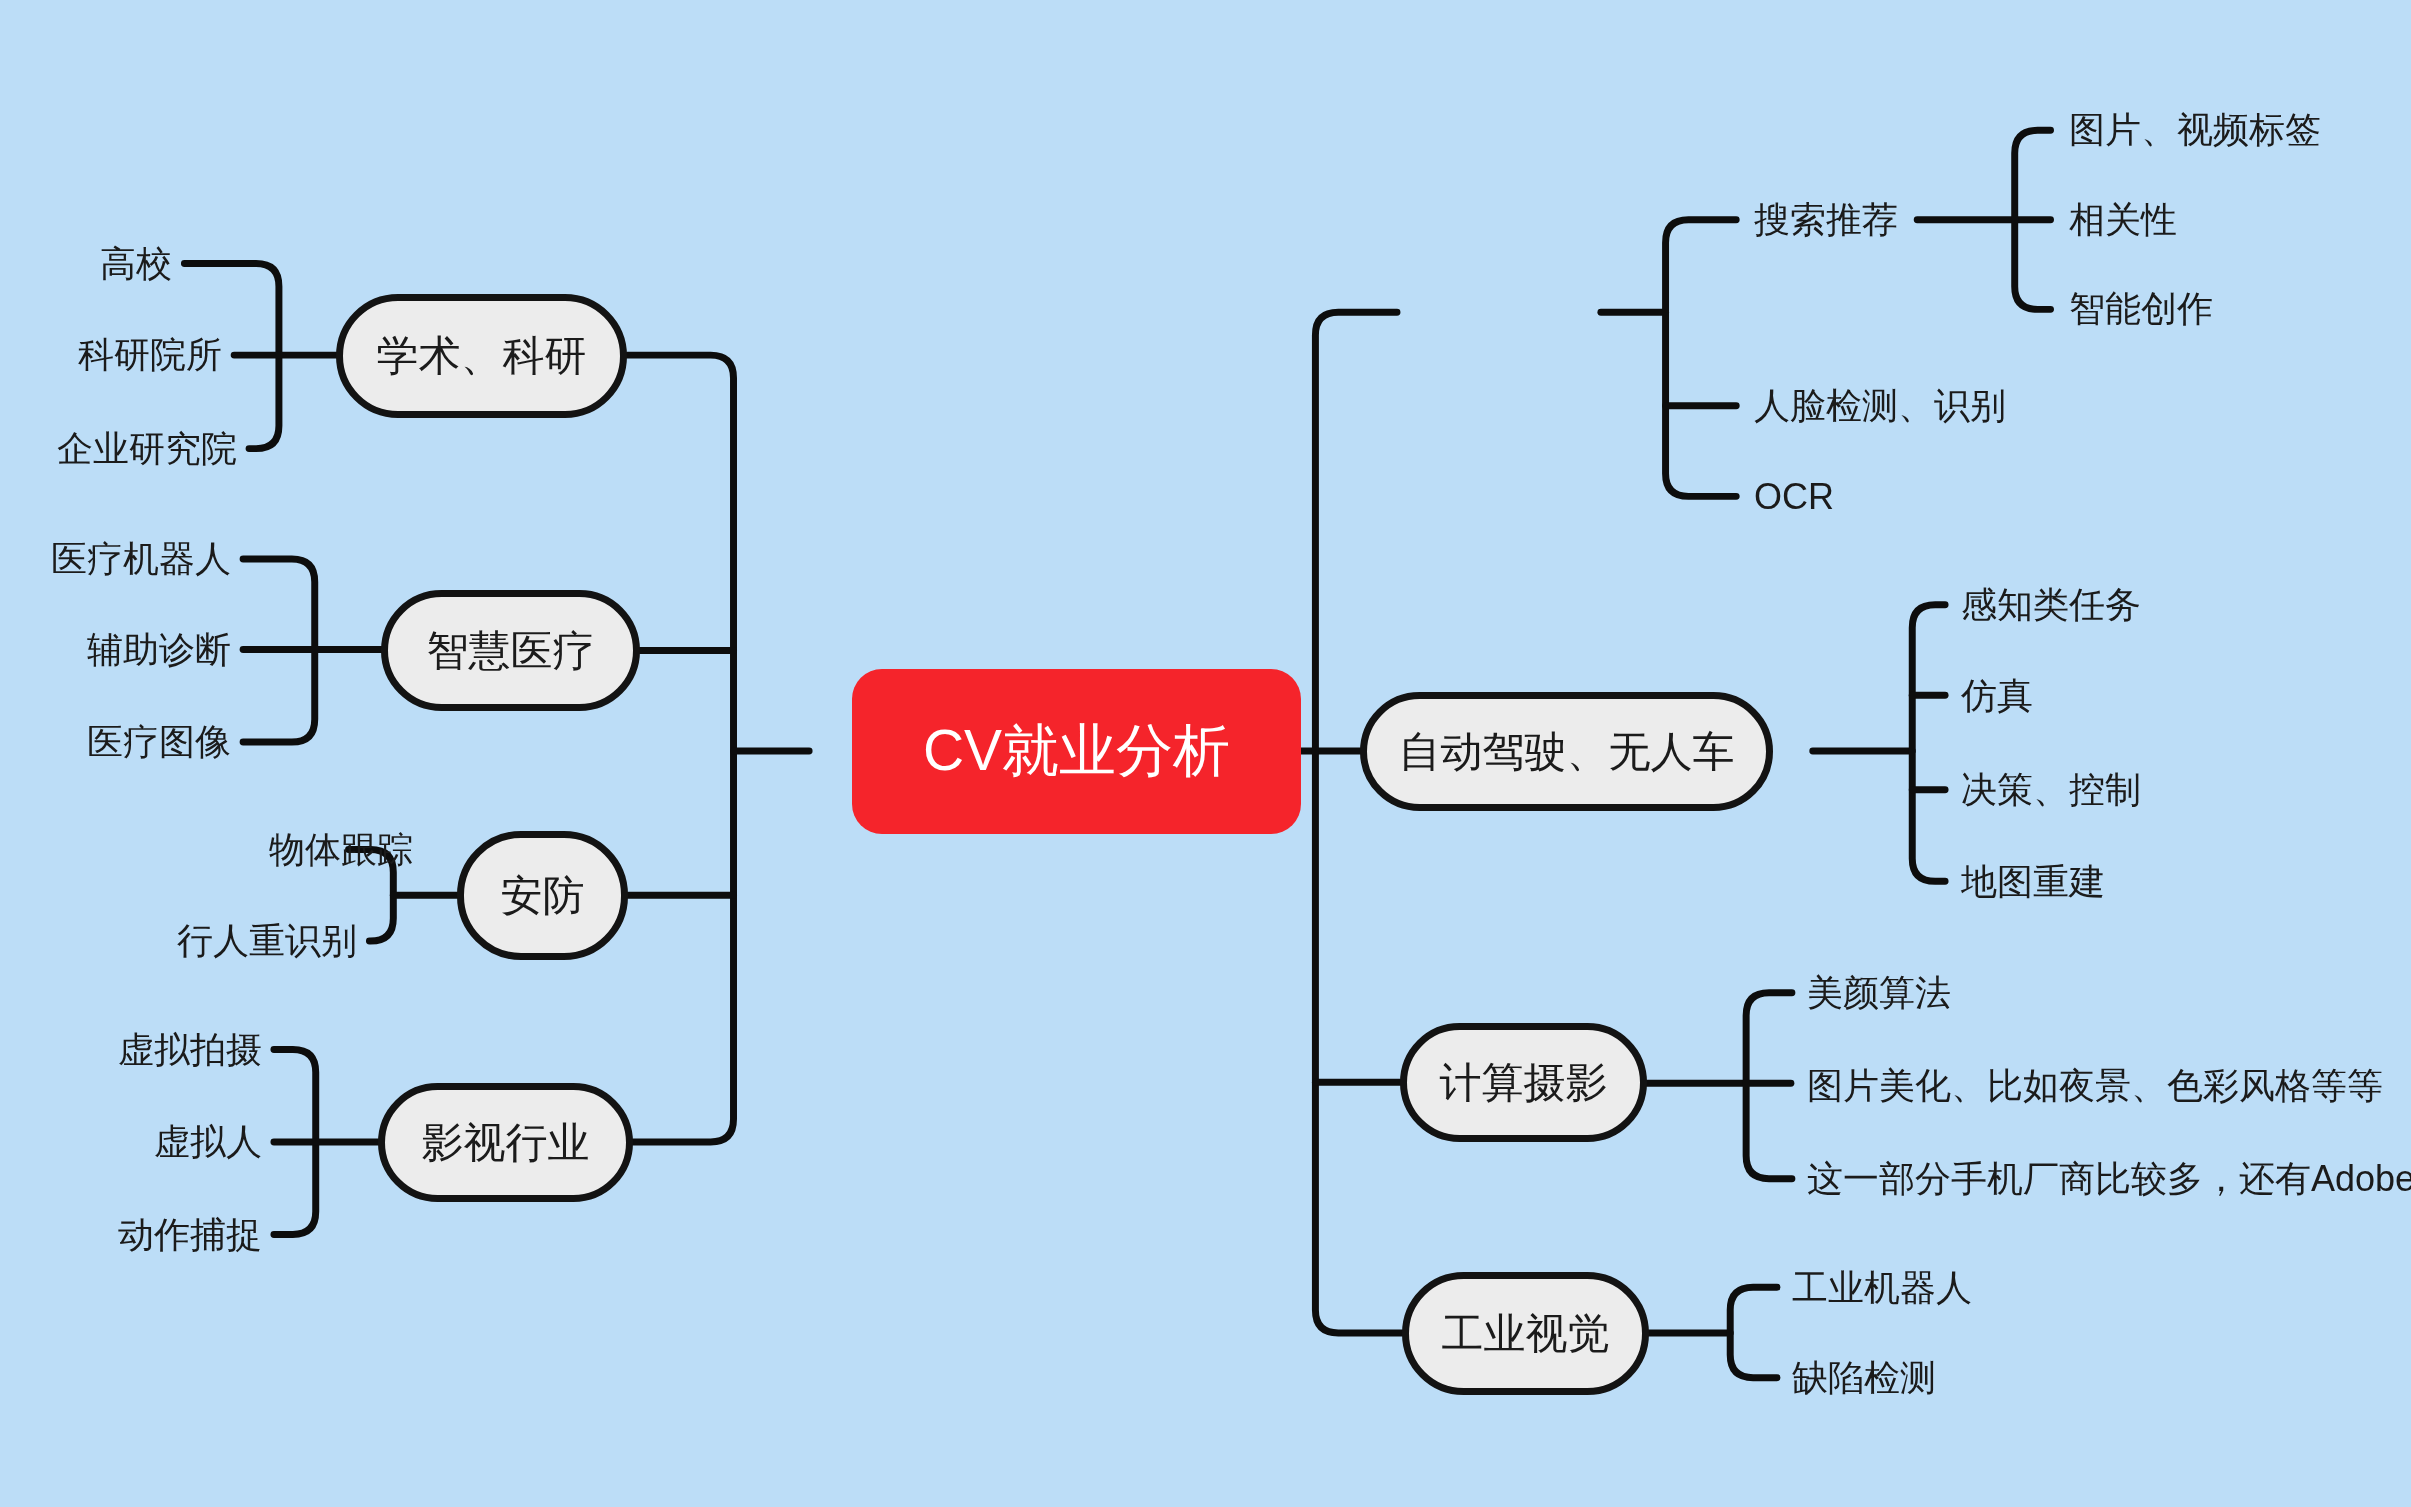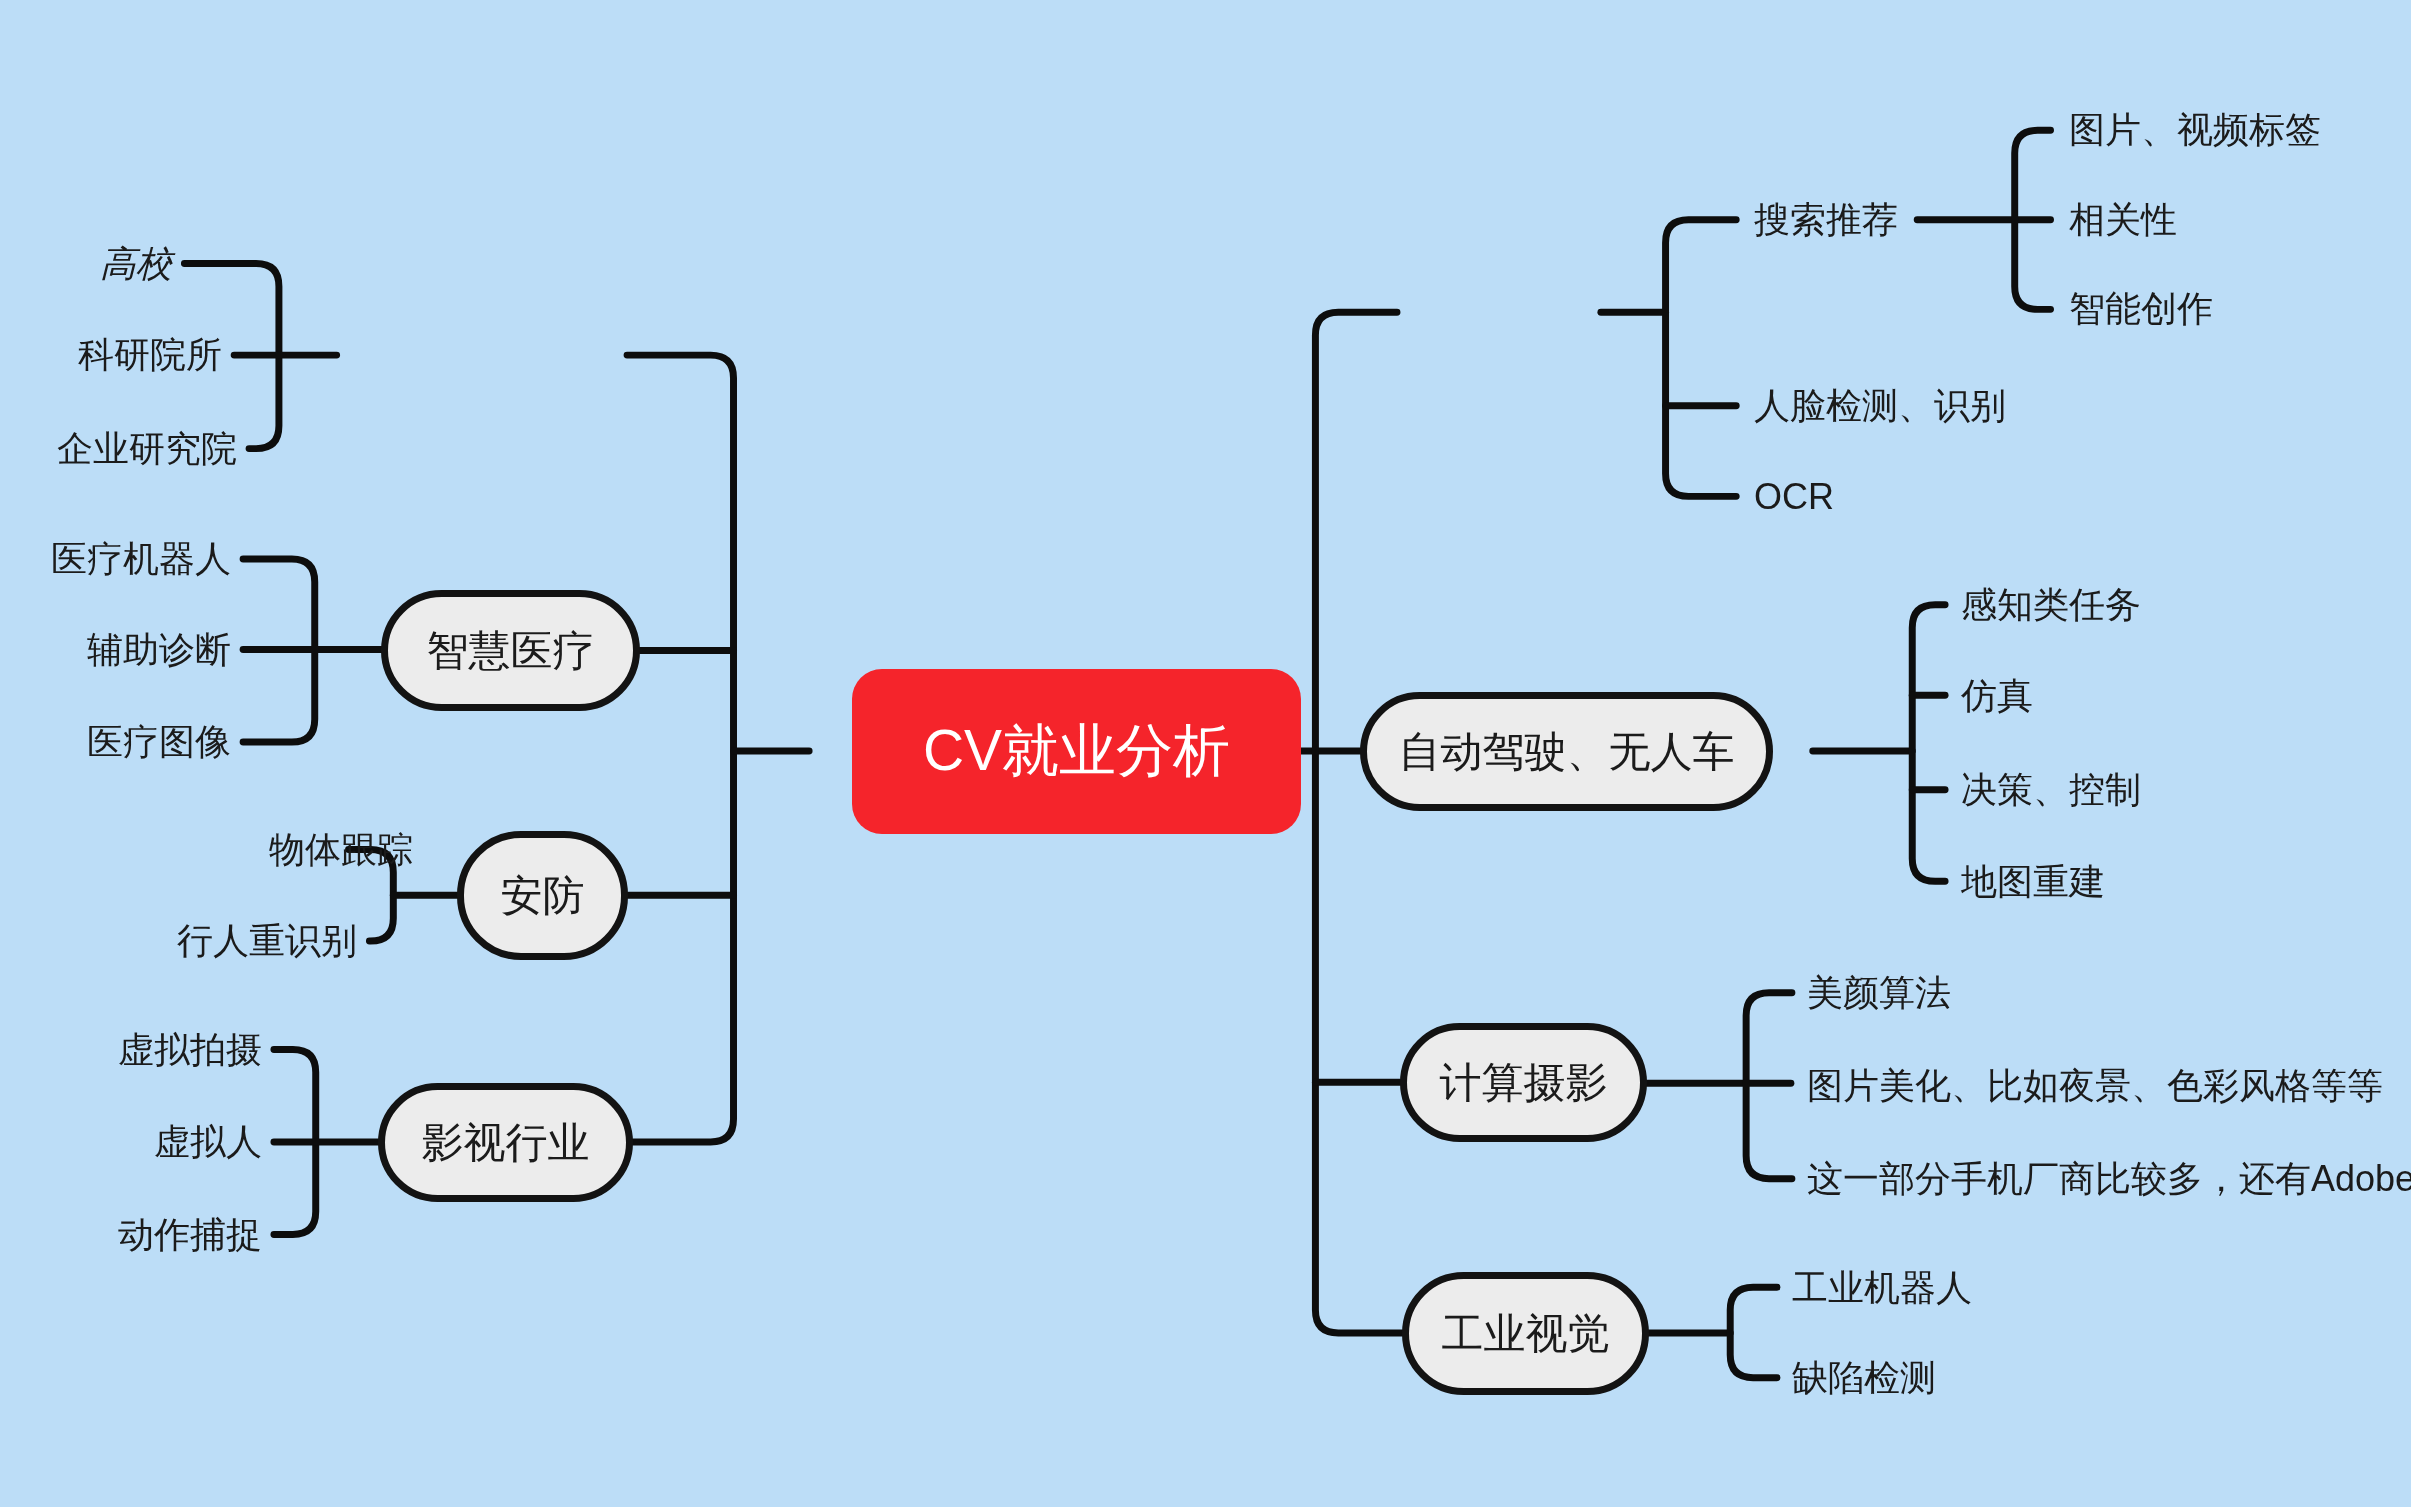--- a/index.html
+++ b/index.html
@@ -67,25 +67,26 @@
 
     <path d="M 1655 1089 H 1800"></path>
     <path d="M 1801 998 H 1778 Q 1755 998 1755 1021 V 1162 Q 1755 1185 1778 1185 H 1801"></path>
 
     <path d="M 1657 1340 H 1739"></path>
     <path d="M 1786 1294 H 1762 Q 1739 1294 1739 1317 V 1362 Q 1739 1385 1762 1385 H 1786"></path>
   </svg>
 
   <div class="root-node" style="left:852px;top:669px;width:449px;height:165px;">CV就业分析</div>
 
+  <div class="pill" style="left:336px;top:294px;width:291px;height:124px;">学术、科研</div>
   <div class="pill" style="left:457px;top:831px;width:171px;height:129px;">安防</div>
   <div class="pill" style="left:381px;top:590px;width:259px;height:121px;">智慧医疗</div>
   <div class="pill" style="left:378px;top:1083px;width:255px;height:119px;">影视行业</div>
 
-  <div class="leaf" style="right:2240px;top:264px;font-style:italic;">高校</div>
+  <div class="leaf" style="right:2240px;top:264px;">高校</div>
   <div class="leaf" style="right:2190px;top:355px;">科研院所</div>
   <div class="leaf" style="right:2175px;top:449px;">企业研究院</div>
   <div class="leaf" style="right:2181px;top:559px;margin-left:8px;">医疗机器人</div>
   <div class="leaf" style="right:2181px;top:650px;">辅助诊断</div>
   <div class="leaf" style="right:2181px;top:742px;">医疗图像</div>
   <div class="leaf" style="right:1999px;top:850px;">物体跟踪</div>
   <div class="leaf" style="right:2055px;top:941px;">行人重识别</div>
   <div class="leaf" style="right:2150px;top:1050px;">虚拟拍摄</div>
   <div class="leaf" style="right:2150px;top:1142px;">虚拟人</div>
   <div class="leaf" style="right:2150px;top:1235px;">动作捕捉</div>

